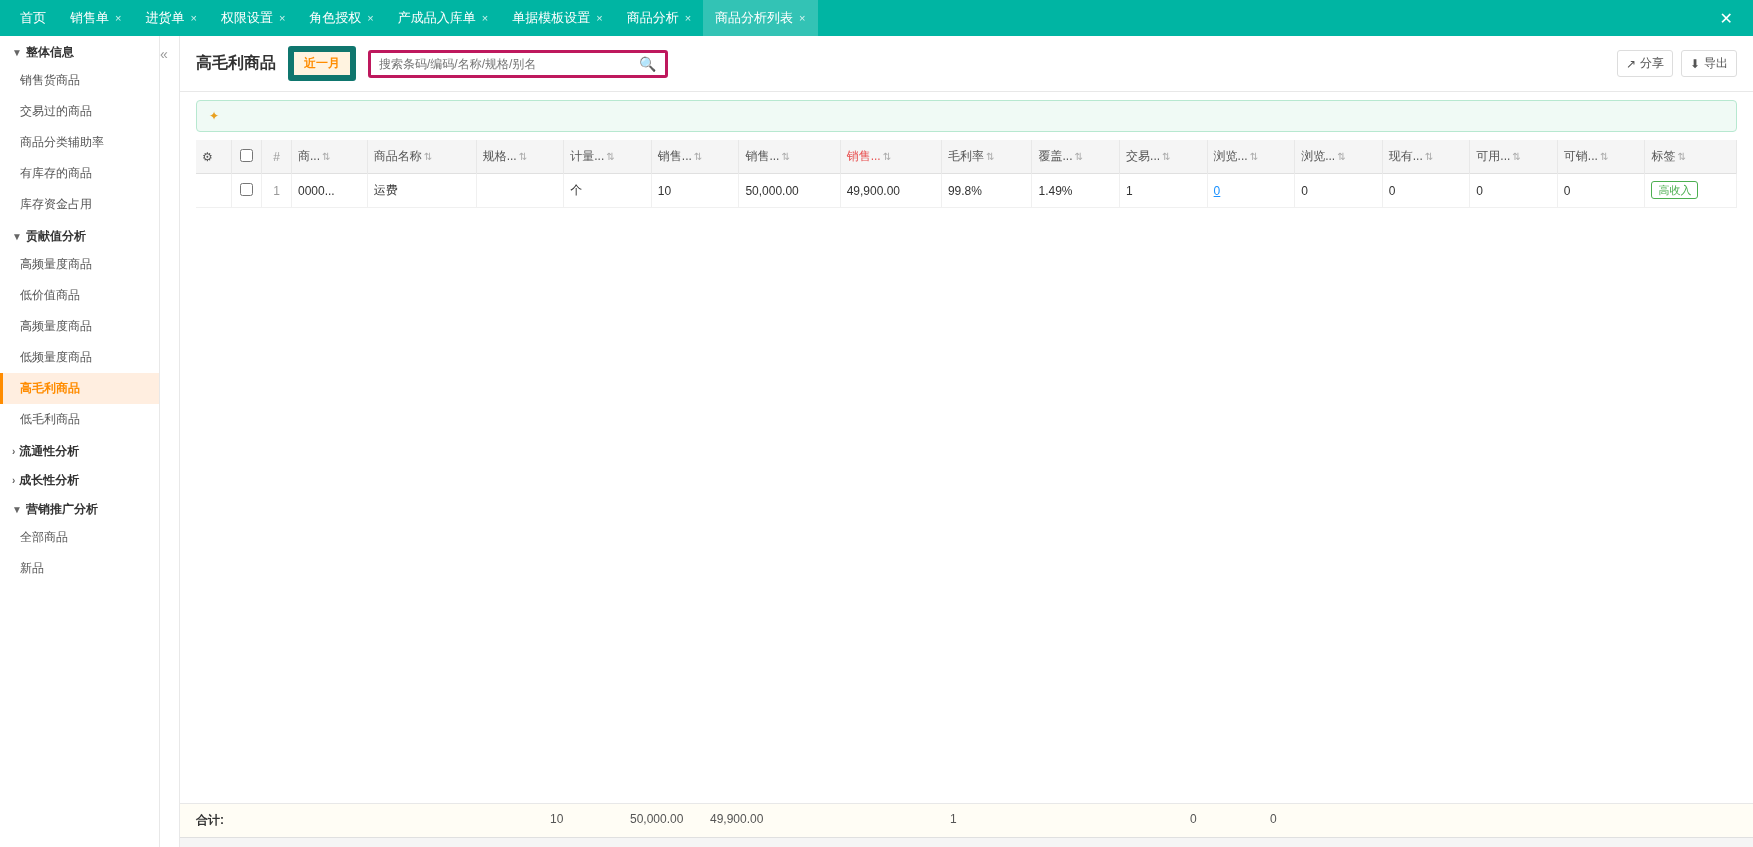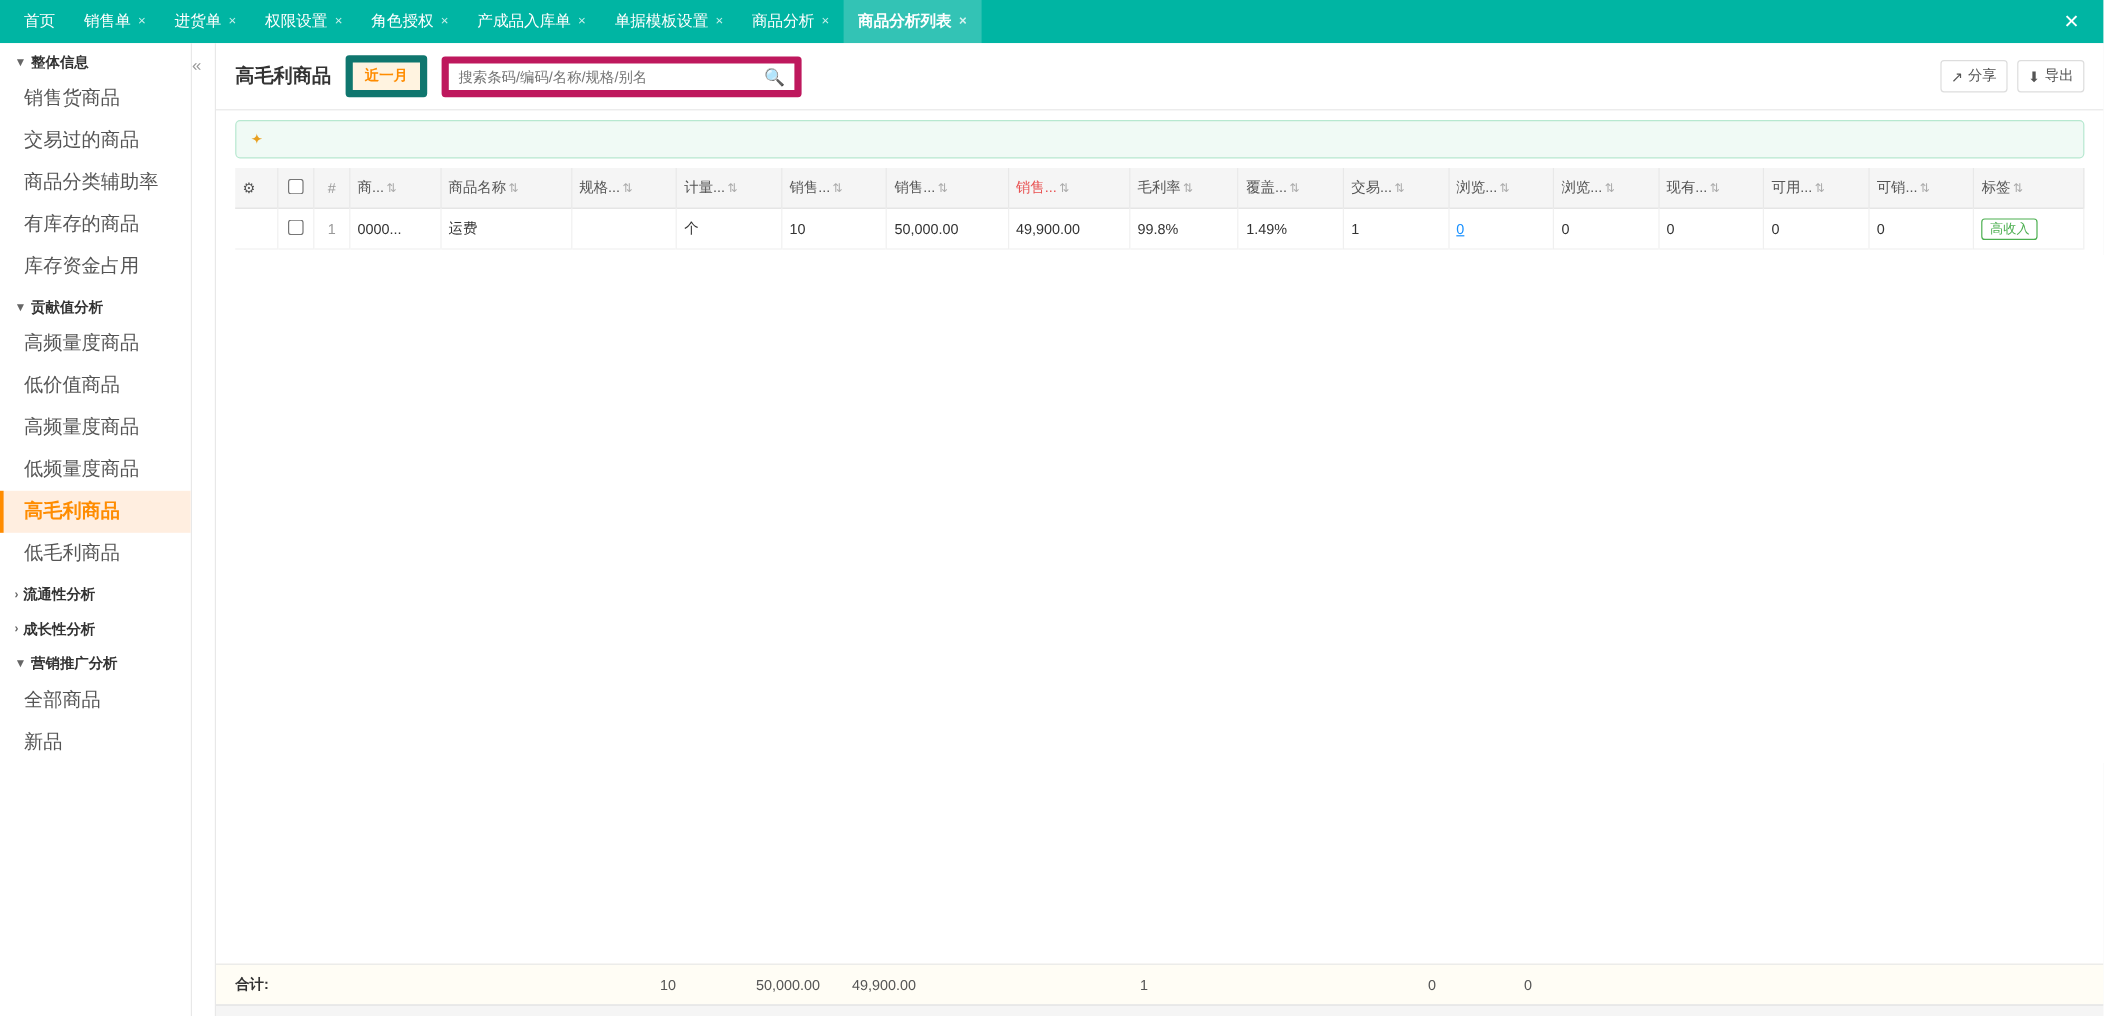--- a/index.html
+++ b/index.html
@@ -18,21 +18,21 @@
     .nav-item {
       padding: 0 12px;
       height: 36px;
       display: flex;
       align-items: center;
       cursor: pointer;
       white-space: nowrap;
       font-size: 13px;
       color: white;
     }
-    .nav-item.active { background: rgba(255,255,255,0.2); font-weight: bold; }
+    .nav-item.active { background: rgba(255,255,255,0.2); }
     .nav-item .close-x {
       margin-left: 6px;
       font-size: 11px;
       opacity: 0.8;
     }
     .nav-close-btn {
       margin-left: auto;
       padding: 0 12px;
       height: 36px;
       display: flex;
@@ -63,21 +63,21 @@
       font-size: 12px;
       display: flex;
       align-items: center;
       gap: 4px;
     }
     .sidebar-section-title .arrow { font-size: 10px; color: #666; }
     .sidebar-item {
       padding: 7px 12px 7px 20px;
       color: #555;
       cursor: pointer;
-      font-size: 16px;
+      font-size: 12px;
       white-space: nowrap;
     }
     .sidebar-item.active {
       background: #ffeee0;
       color: #ff8c00;
       font-weight: bold;
       border-left: 3px solid #ff8c00;
       padding-left: 17px;
     }
 
@@ -109,21 +109,21 @@
       border: 6px solid #0f766e;
       color: #ff8c00;
       padding: 3px 10px;
       border-radius: 3px;
       cursor: pointer;
       font-size: 12px;
       font-weight: bold;
     }
     .search-box {
       display: flex;
-      border: 6px solid #be185d;
+      border: 3px solid #be185d;
       border-radius: 3px;
       padding: 3px 8px;
       flex: 1;
       max-width: 300px;
     }
     .search-box input {
       border: none;
       outline: none;
       font-size: 12px;
       width: 100%;
@@ -224,21 +224,21 @@
       text-align: center;
     }
     .link-style { color: #1890ff; text-decoration: underline; cursor: pointer; }
 
     
     .footer-summary {
       background: #fffdf5;
       border-top: 1px solid #e8e8e8;
       padding: 8px 16px;
       display: flex;
-      align-items: center;
+      align-items: flex-start;
       font-size: 12px;
       color: #555;
       flex-shrink: 0;
     }
     .footer-summary .label { color: #333; font-weight: bold; margin-right: 20px; }
     .footer-cell { padding: 0 6px; min-width: 80px; }
 
     
     .bottom-scrollbar {
       height: 10px;

